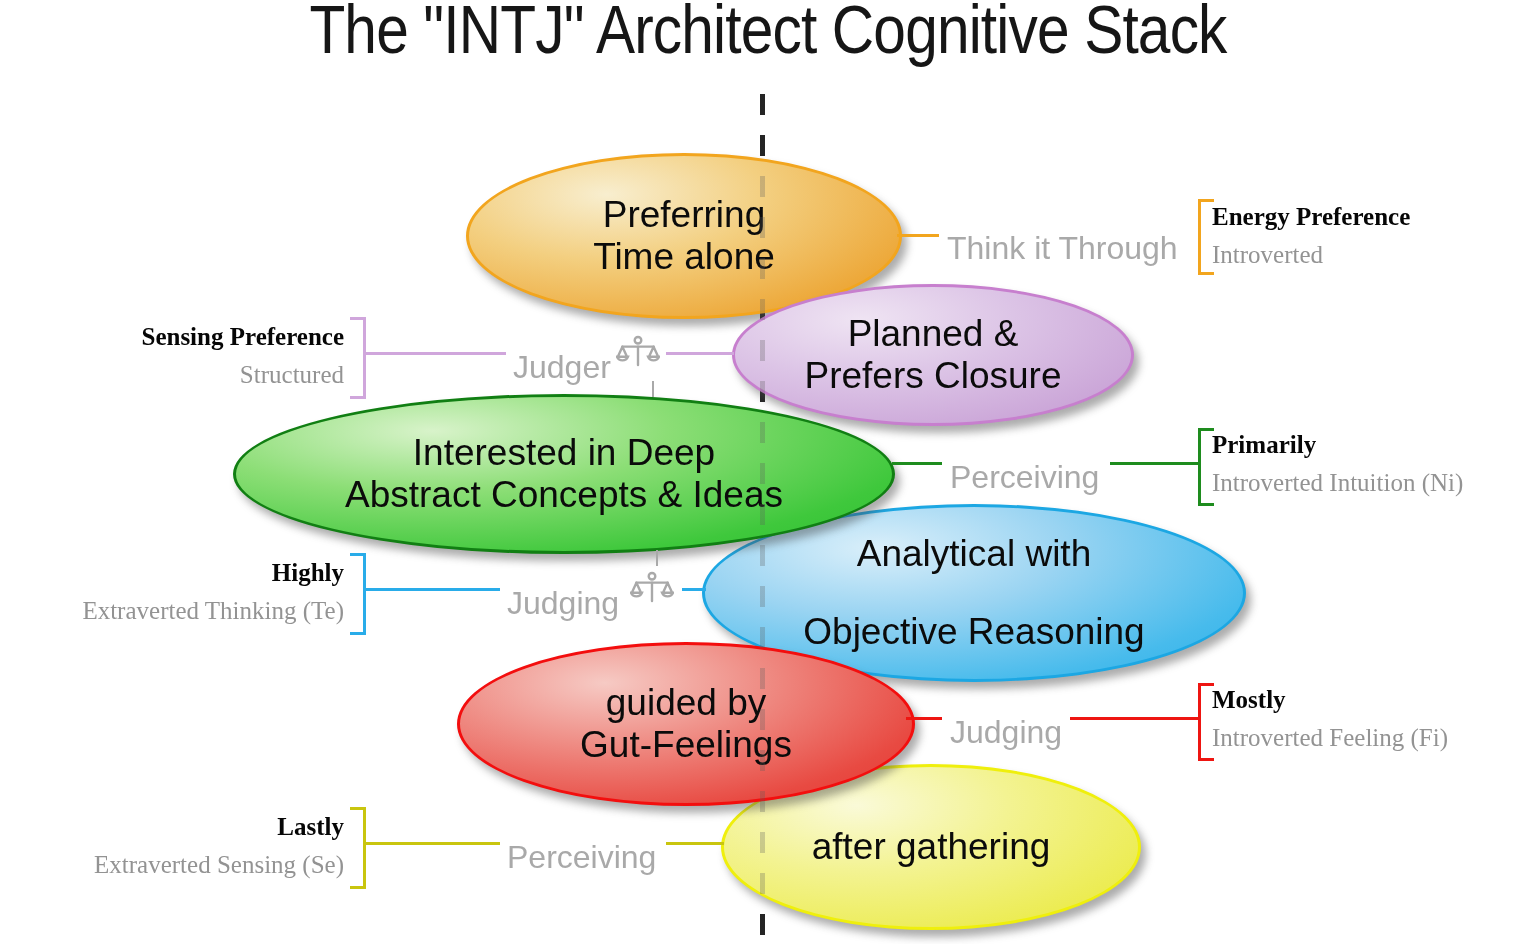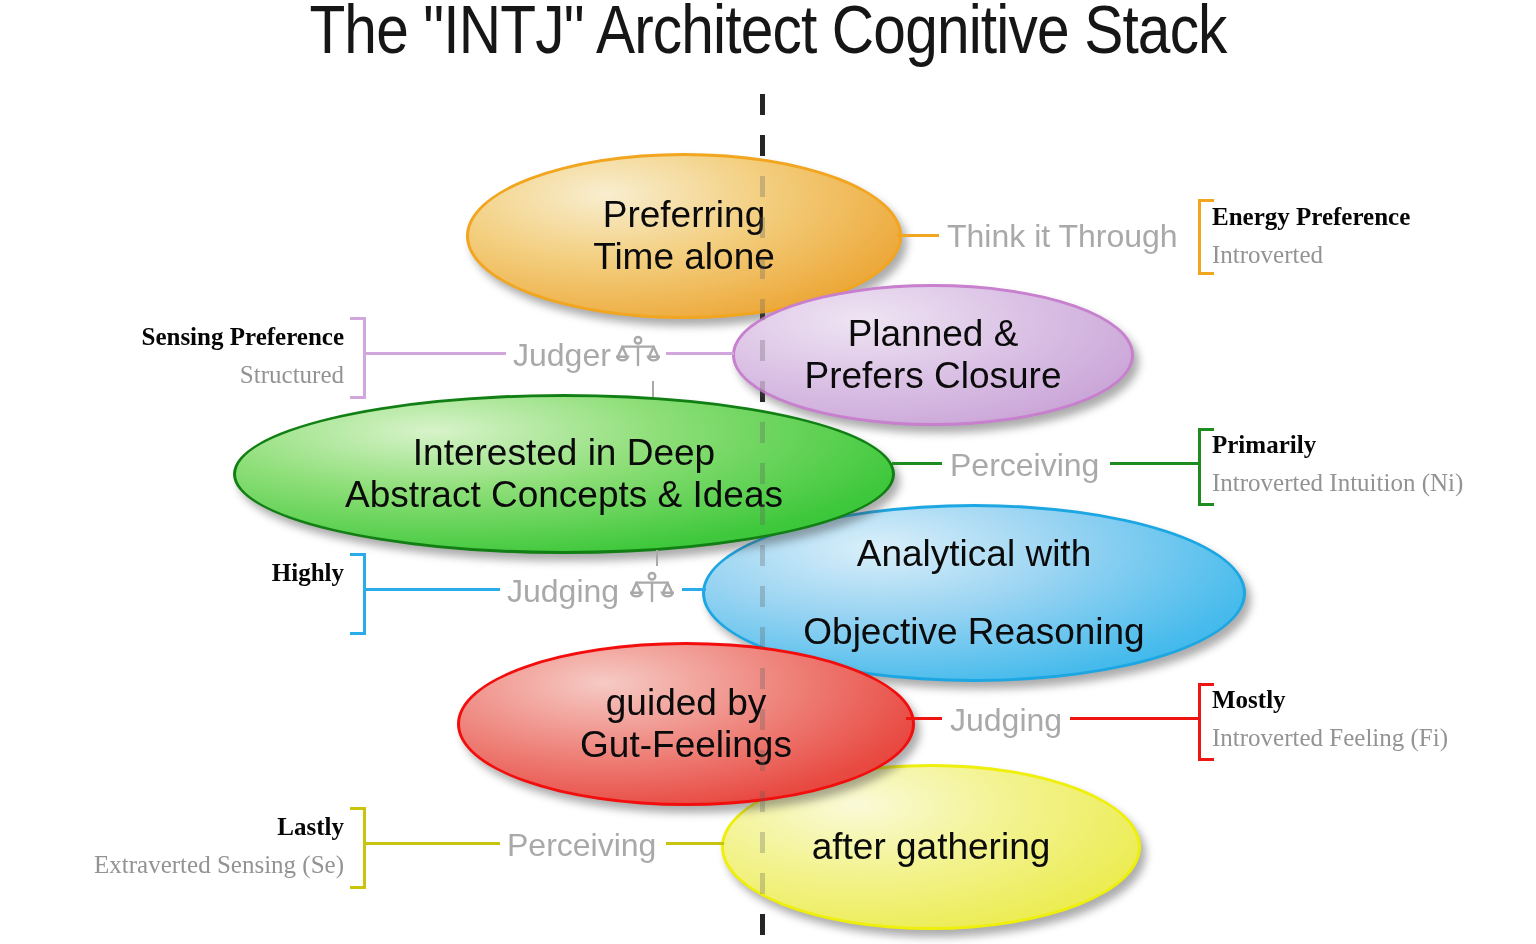--- a/index.html
+++ b/index.html
@@ -30,21 +30,21 @@
     background:radial-gradient(ellipse at 30% 22%,#d8f3ca 0%,#8cde76 36%,#3fc83c 76%,#2dbe31 100%);}
   .e-blue{left:702px;top:504px;width:538px;height:172px;z-index:3;border:3px solid #1ca7e3;
     background:radial-gradient(ellipse at 32% 24%,#daeffa 0%,#9ad4f2 36%,#47bbec 76%,#2fb0e8 100%);gap:36px;}
   .e-red{left:457px;top:642px;width:452px;height:158px;z-index:6;border:3px solid #f30e0e;
     background:radial-gradient(ellipse at 32% 24%,#f6cac4 0%,#ef8d85 36%,#e84a42 76%,#e23833 100%);}
   .e-yellow{left:721px;top:764px;width:414px;height:160px;z-index:5;border:3px solid #efef0c;
     background:radial-gradient(ellipse at 32% 24%,#fafad8 0%,#f3f392 38%,#ecec54 78%,#e9e947 100%);}
 
   
   .conn{position:absolute;height:3px;z-index:8;}
-  .process{position:absolute;z-index:8;color:#a9a9a9;font-size:32px;white-space:nowrap;}
+  .process{position:absolute;z-index:8;color:#a9a9a9;font-size:32px;white-space:nowrap;margin-top:12px;}
   .bracket{position:absolute;z-index:8;width:13px;}
   .bracket.open-right{border-left:3px solid;border-top:3px solid;border-bottom:3px solid;}
   .bracket.open-left{border-right:3px solid;border-top:3px solid;border-bottom:3px solid;}
   .ann-text{position:absolute;z-index:8;font-family:"Liberation Serif", serif;font-size:25px;
             line-height:37px;white-space:nowrap;}
   .ann-title{font-weight:bold;color:#060606;}
   .ann-sub{color:#939393;}
   .left-block{left:0;width:344px;text-align:right;}
   .tick{position:absolute;width:2px;background:#a9a9a9;z-index:8;}
   .scales{position:absolute;z-index:8;width:44px;height:42px;}
@@ -109,20 +109,21 @@
   <div class="conn" style="left:666px;top:352px;width:68px;background:#d0a6dc"></div>
 
   <div class="conn" style="left:892px;top:462px;width:50px;background:#1e8c1e"></div>
   <div class="process" style="left:950px;top:447px">Perceiving</div>
   <div class="conn" style="left:1110px;top:462px;width:88px;background:#1e8c1e"></div>
   <div class="bracket open-right" style="left:1198px;top:428px;height:72px;border-color:#1e8c1e"></div>
   <div class="ann-text ann-title" style="left:1212px;top:426px">Primarily</div>
   <div class="ann-text ann-sub" style="left:1212px;top:464px">Introverted Intuition (Ni)</div>
 
   <div class="ann-text ann-title left-block" style="top:554px">Highly</div>
+  <div class="ann-text ann-sub left-block" style="top:592px">Extraverted Thinking (Te)</div>
   <div class="bracket open-left" style="left:350px;top:553px;height:76px;border-color:#29ace9"></div>
   <div class="conn" style="left:366px;top:588px;width:134px;background:#29ace9"></div>
   <div class="process" style="left:507px;top:573px">Judging</div>
   <div class="tick" style="left:656px;top:550px;height:16px"></div>
   <div class="scales" style="left:630px;top:569px">
     <svg viewBox="0 0 48 42">
       <circle cx="24" cy="6" r="3.6"></circle>
       <path d="M7 13 H41"></path>
       <path d="M7 13 L2 24 M7 13 L12 24 M1 24 A6.5 6.5 0 0 0 13 24 Z"></path>
       <path d="M41 13 L36 24 M41 13 L46 24 M35 24 A6.5 6.5 0 0 0 47 24 Z"></path>

